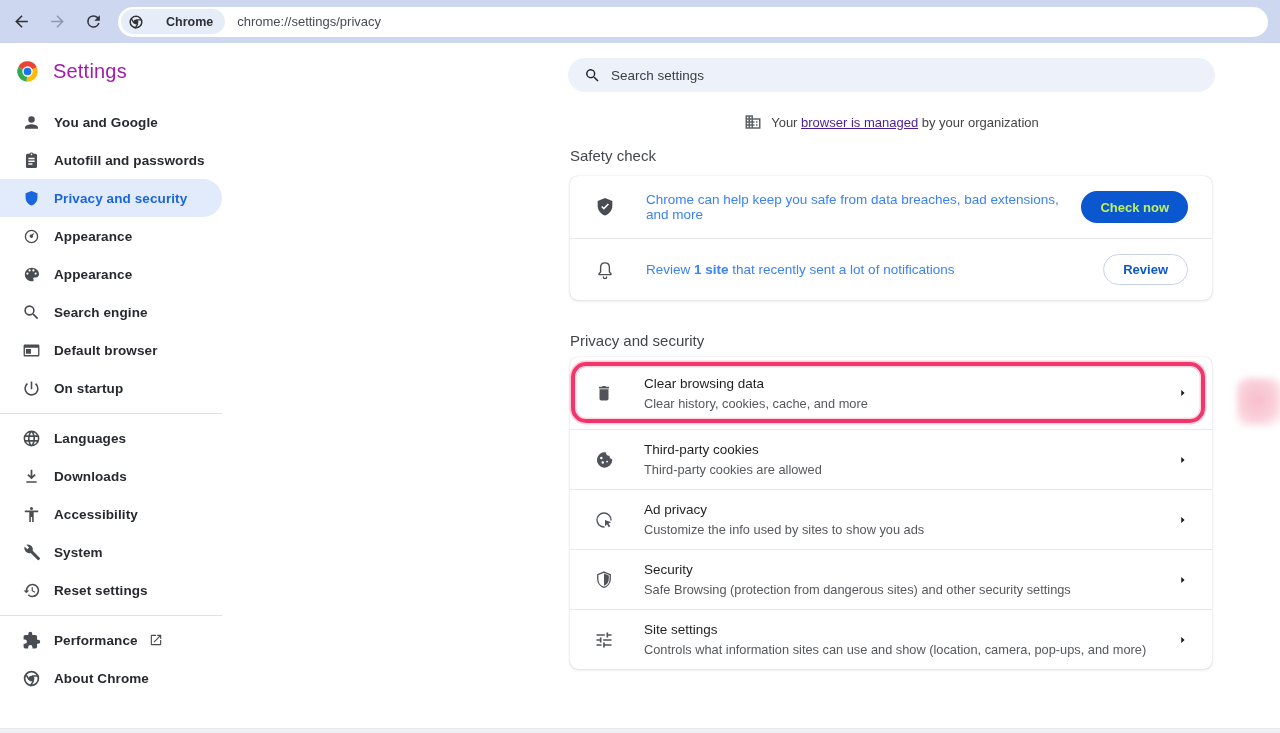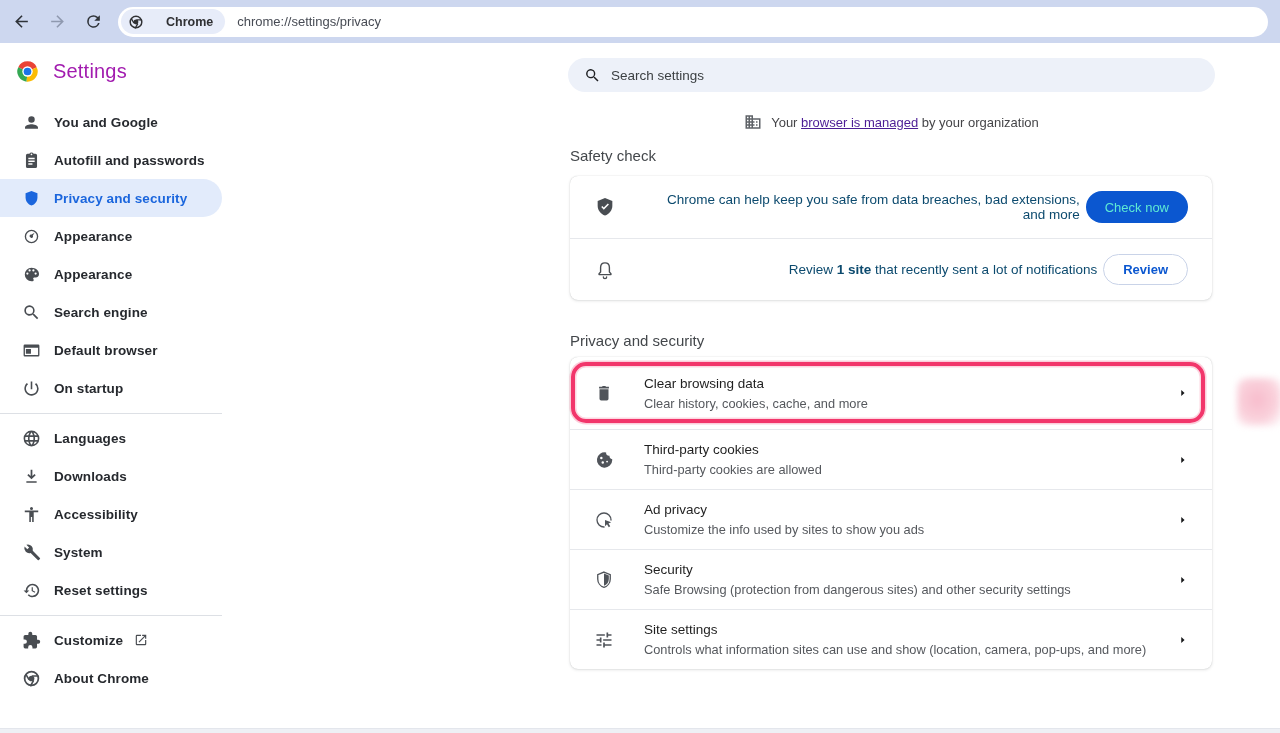--- a/index.html
+++ b/index.html
@@ -81,26 +81,26 @@
   .card {
     position:absolute; left:2px; width:642px; background:#fff; border-radius:8px;
     box-shadow:0 0 1px rgba(60,64,67,.28), 0 1px 3px rgba(60,64,67,.15);
   }
   .card-safety { top:128px; }
   .card-privacy { top:309px; }
 
   .safety-row { height:62px; display:flex; align-items:center; padding:0 24px; }
   .safety-row + .safety-row { border-top:1px solid #e6e8ec; }
   .safety-row .row-ic { color:#494d52; margin-right:8px; width:22px; height:22px; }
-  .safety-text { flex:1; font-size:13.5px; color:#0c4a6e; margin-left:22px; padding-right:6px;text-align:right; }
+  .safety-text { flex:1; font-size:13.5px; color:#3b82f6; margin-left:22px; padding-right:20px; }
   .safety-text b { font-weight:700; }
 
   .btn { font-family:"Liberation Sans",sans-serif; cursor:pointer; white-space:nowrap; }
   .btn-filled {
-    background:var(--accent,#0b57d0); color:#5eead4; font-size:13px; font-weight:400;
+    background:var(--accent,#0b57d0); color:#bef264; font-size:13px; font-weight:700;
     border:none; border-radius:16px; height:32px; padding:0 19px;
   }
   .btn-outlined {
     background:#fff; color:var(--accent,#0b57d0); font-size:13px; font-weight:700;
     border:1px solid #c9d3e8; border-radius:15.5px; height:31px; padding:0 19px;
   }
 
   .setting-row { position:relative; display:flex; align-items:center; padding:0 24px; height:60px; cursor:pointer; }
   .setting-row.tall { height:72px; }
   .setting-row + .setting-row { border-top:1px solid #e6e8ec; }
@@ -286,21 +286,21 @@
         </span>
         <span>Reset settings</span>
       </div>
       <div class="sb-divider"></div>
       <div class="item">
         <span class="ic ic20">
           <svg viewBox="0 0 24 24" fill="currentColor">
             <path d="M20.5 11H19V7a2 2 0 0 0-2-2h-4V3.5a2.5 2.5 0 0 0-5 0V5H4a2 2 0 0 0-2 2v3.8h1.5a2.7 2.7 0 0 1 0 5.4H2V20a2 2 0 0 0 2 2h3.8v-1.5a2.7 2.7 0 0 1 5.4 0V22H17a2 2 0 0 0 2-2v-4h1.5a2.5 2.5 0 0 0 0-5z"></path>
           </svg>
         </span>
-        <span>Customize</span>
+        <span>Performance</span>
         <span class="ic ic14 ext-ic">
           <svg viewBox="0 0 24 24" fill="currentColor">
             <path d="M19 19H5V5h7V3H5a2 2 0 0 0-2 2v14a2 2 0 0 0 2 2h14a2 2 0 0 0 2-2v-7h-2zM14 3v2h3.6l-9.8 9.8 1.4 1.4L19 6.4V10h2V3z"></path>
           </svg>
         </span>
       </div>
       <div class="item">
         <span class="ic ic20">
           <svg viewBox="0 0 24 24" fill="currentColor">
             <circle cx="12" cy="12" r="8.7" fill="none" stroke="currentColor" stroke-width="2.2"></circle>

